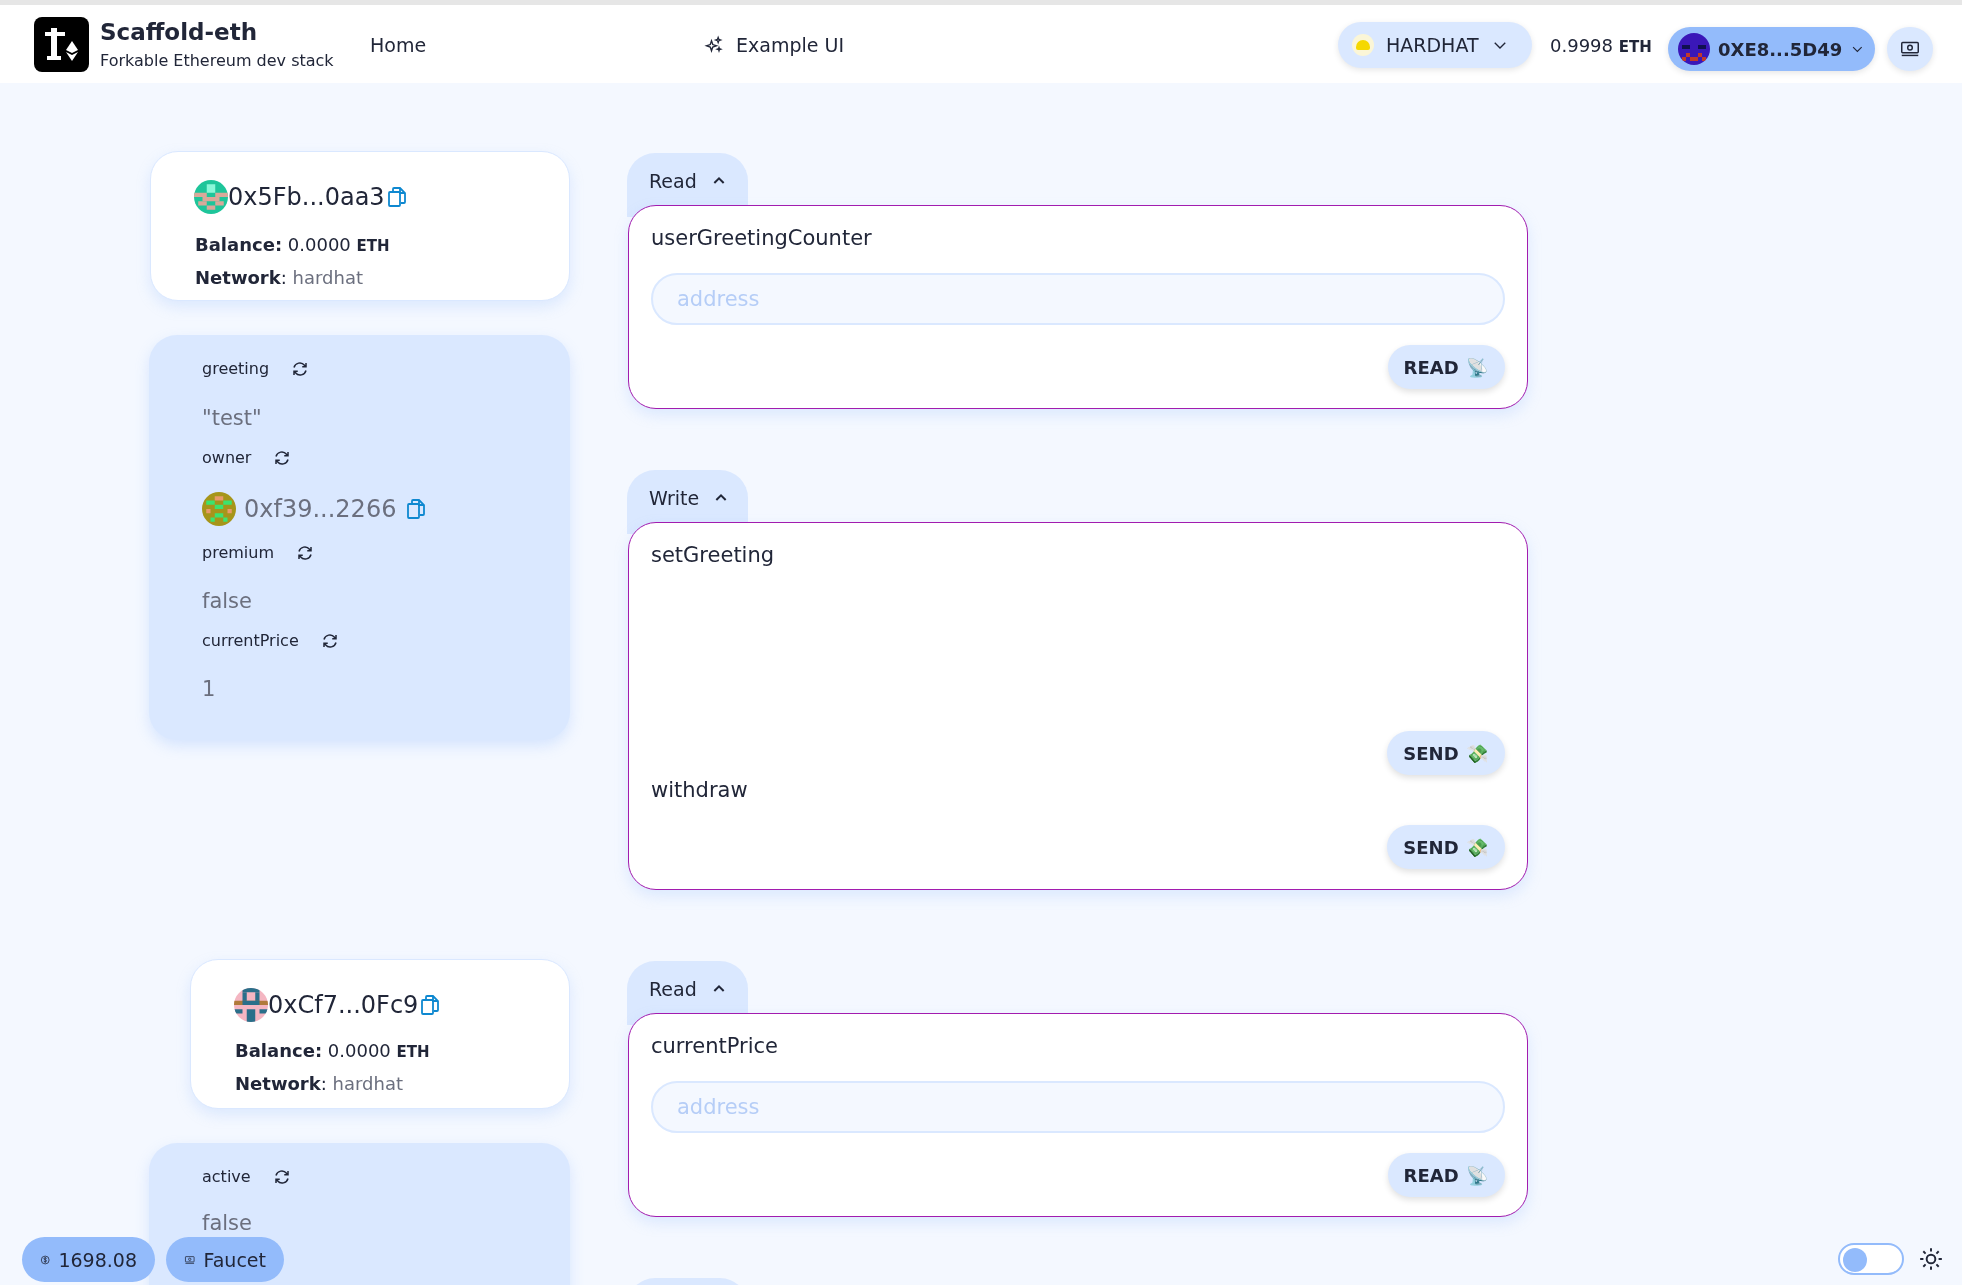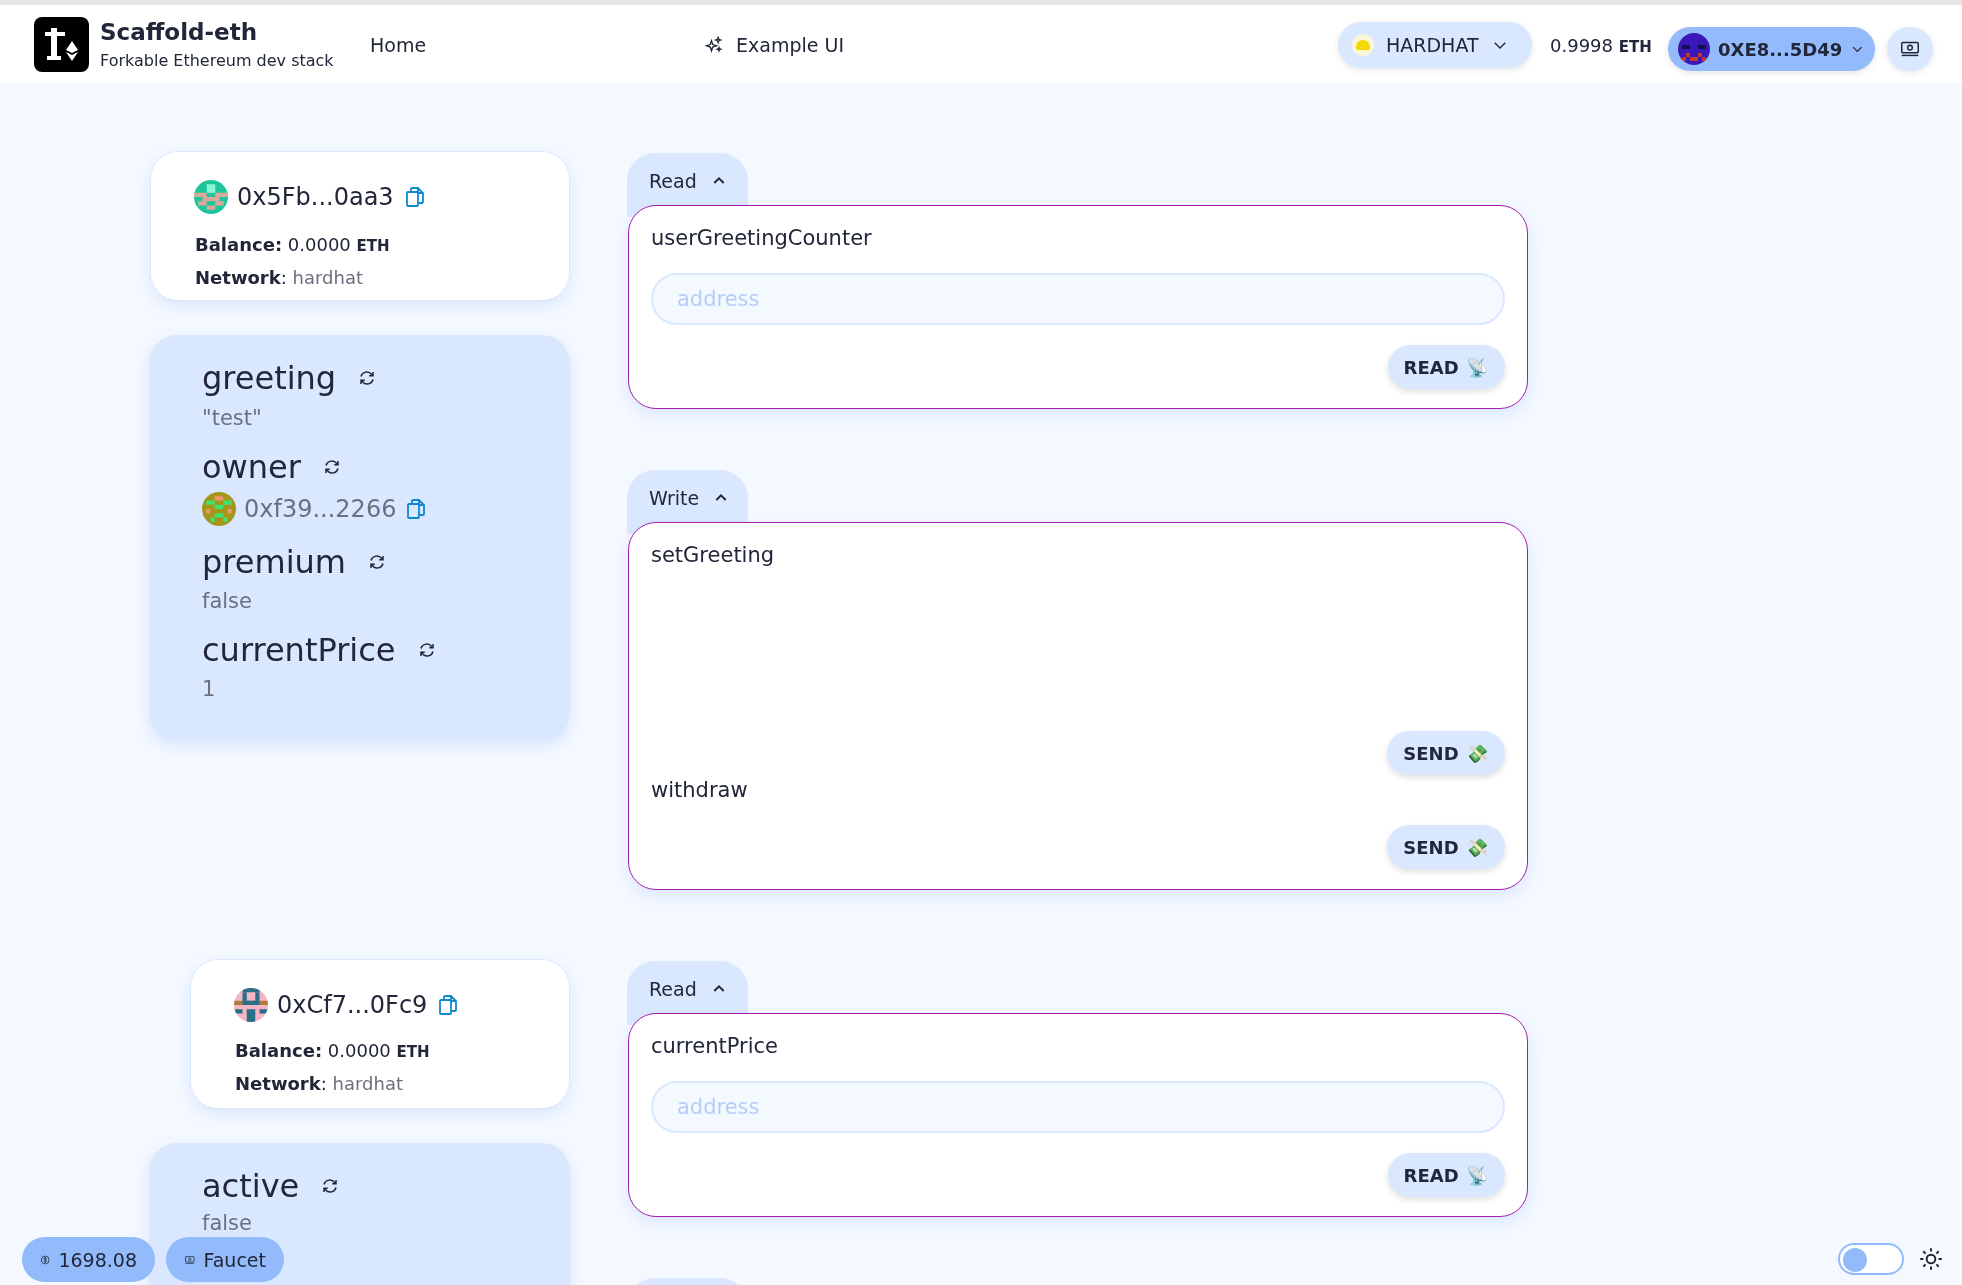--- a/index.html
+++ b/index.html
@@ -52,27 +52,27 @@
   }
 
   .card-white {
     position: absolute; background: #fff; border-radius: 28px; border: 1px solid #dae8ff;
     box-shadow: 0 6px 14px rgba(147,187,251,0.25);
   }
   .card-blue {
     position: absolute; background: #dae8ff; border-radius: 28px;
     box-shadow: 0 6px 14px rgba(147,187,251,0.3);
   }
-  .addr-line { position: absolute; left: 43px; top: 28px; display: flex; align-items: center; gap: 9px; font-size: 24px; color: #212638; }
+  .addr-line { position: absolute; left: 43px; top: 28px; display: flex; align-items: center; font-size: 24px; color: #212638; }
   .info-line { position: absolute; left: 44px; font-size: 18px; }
   .info-line b { font-weight: bold; }
   .info-line .muted { color: #6b6f7e; }
   .eth-small { font-size: 15px; font-weight: bold; }
 
-  .var-name { position: absolute; left: 53px; font-size: 32px; display: flex; align-items: center; gap: 22px; color: #212638; }
+  .var-name { position: absolute; left: 53px; font-size: 16px; display: flex; align-items: center; gap: 22px; color: #212638; }
   .var-value { position: absolute; left: 53px; font-size: 21px; color: #6b6f7e; display: flex; align-items: center; gap: 8px; }
   .refresh { width: 18px; height: 18px; }
 
   .tab {
     position: absolute; height: 64px; width: 121px; background: #dae8ff; border-radius: 28px 28px 0 0;
     display: flex; align-items: flex-start; padding: 17px 0 0 22px; gap: 14px; font-size: 19px; color: #212638;
   }
   .fn-card { position: absolute; left: 628px; width: 900px; background: #fff; border-radius: 28px; border: 1px solid #a21caf; box-shadow: 0 6px 14px rgba(147,187,251,0.25); }
   .fn-name { position: absolute; left: 22px; font-size: 21px; color: #212638; }
   .fn-input {

